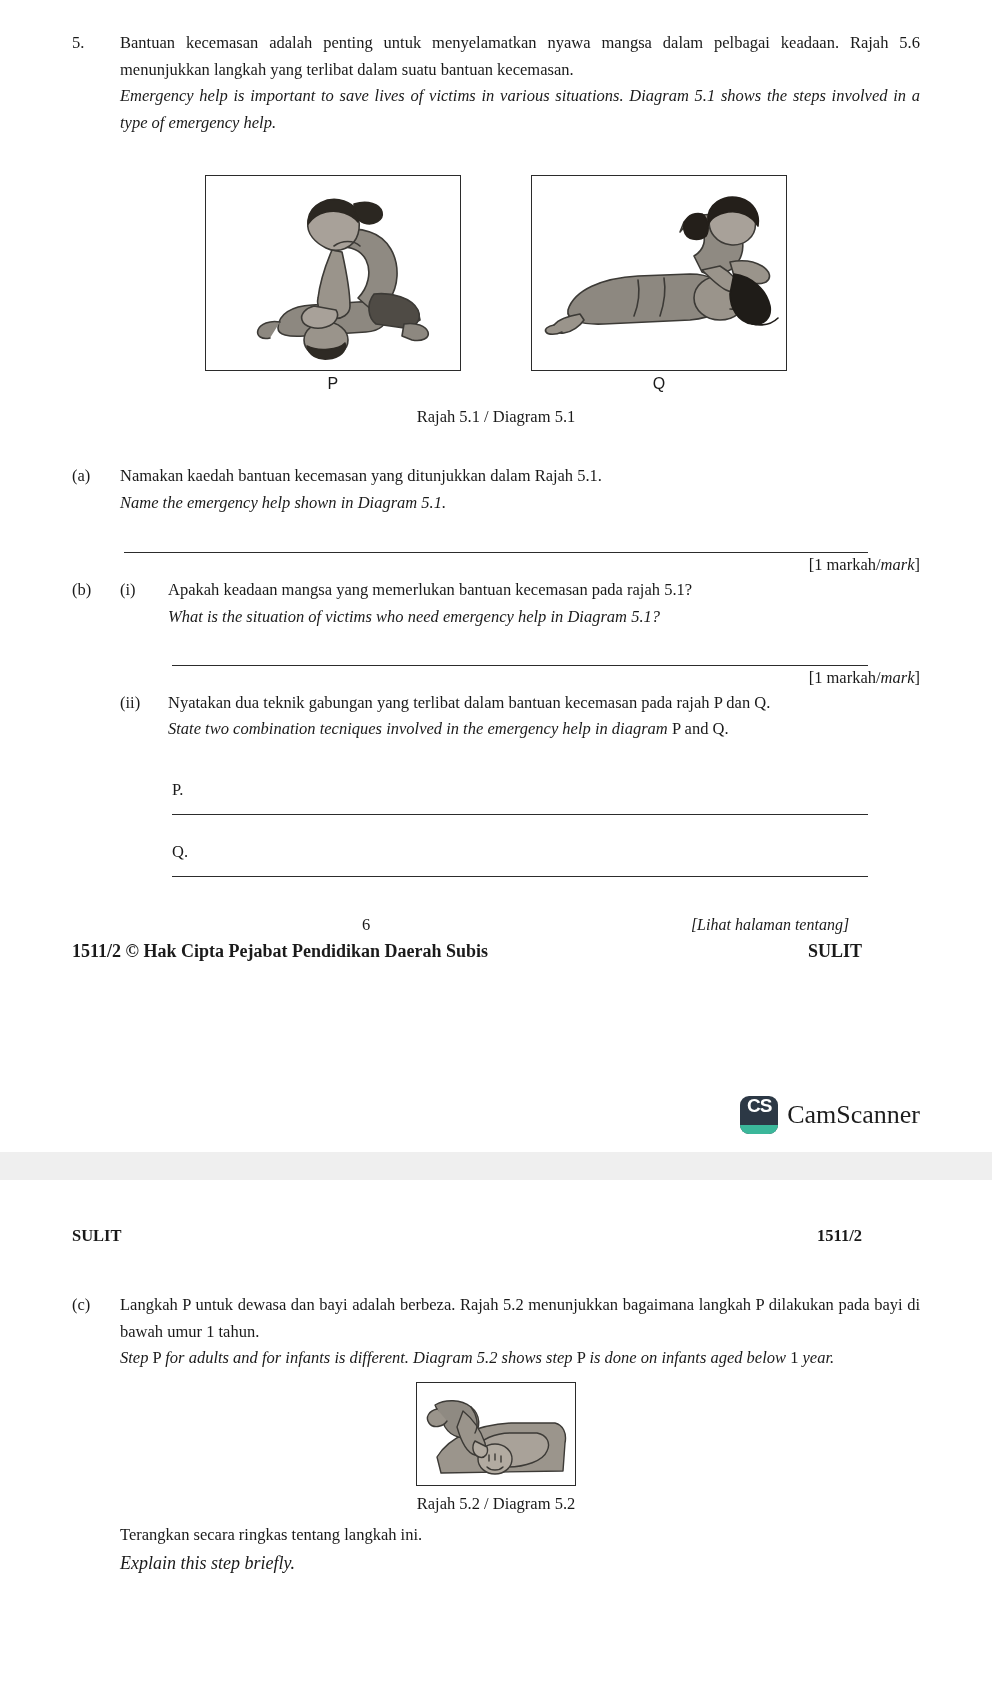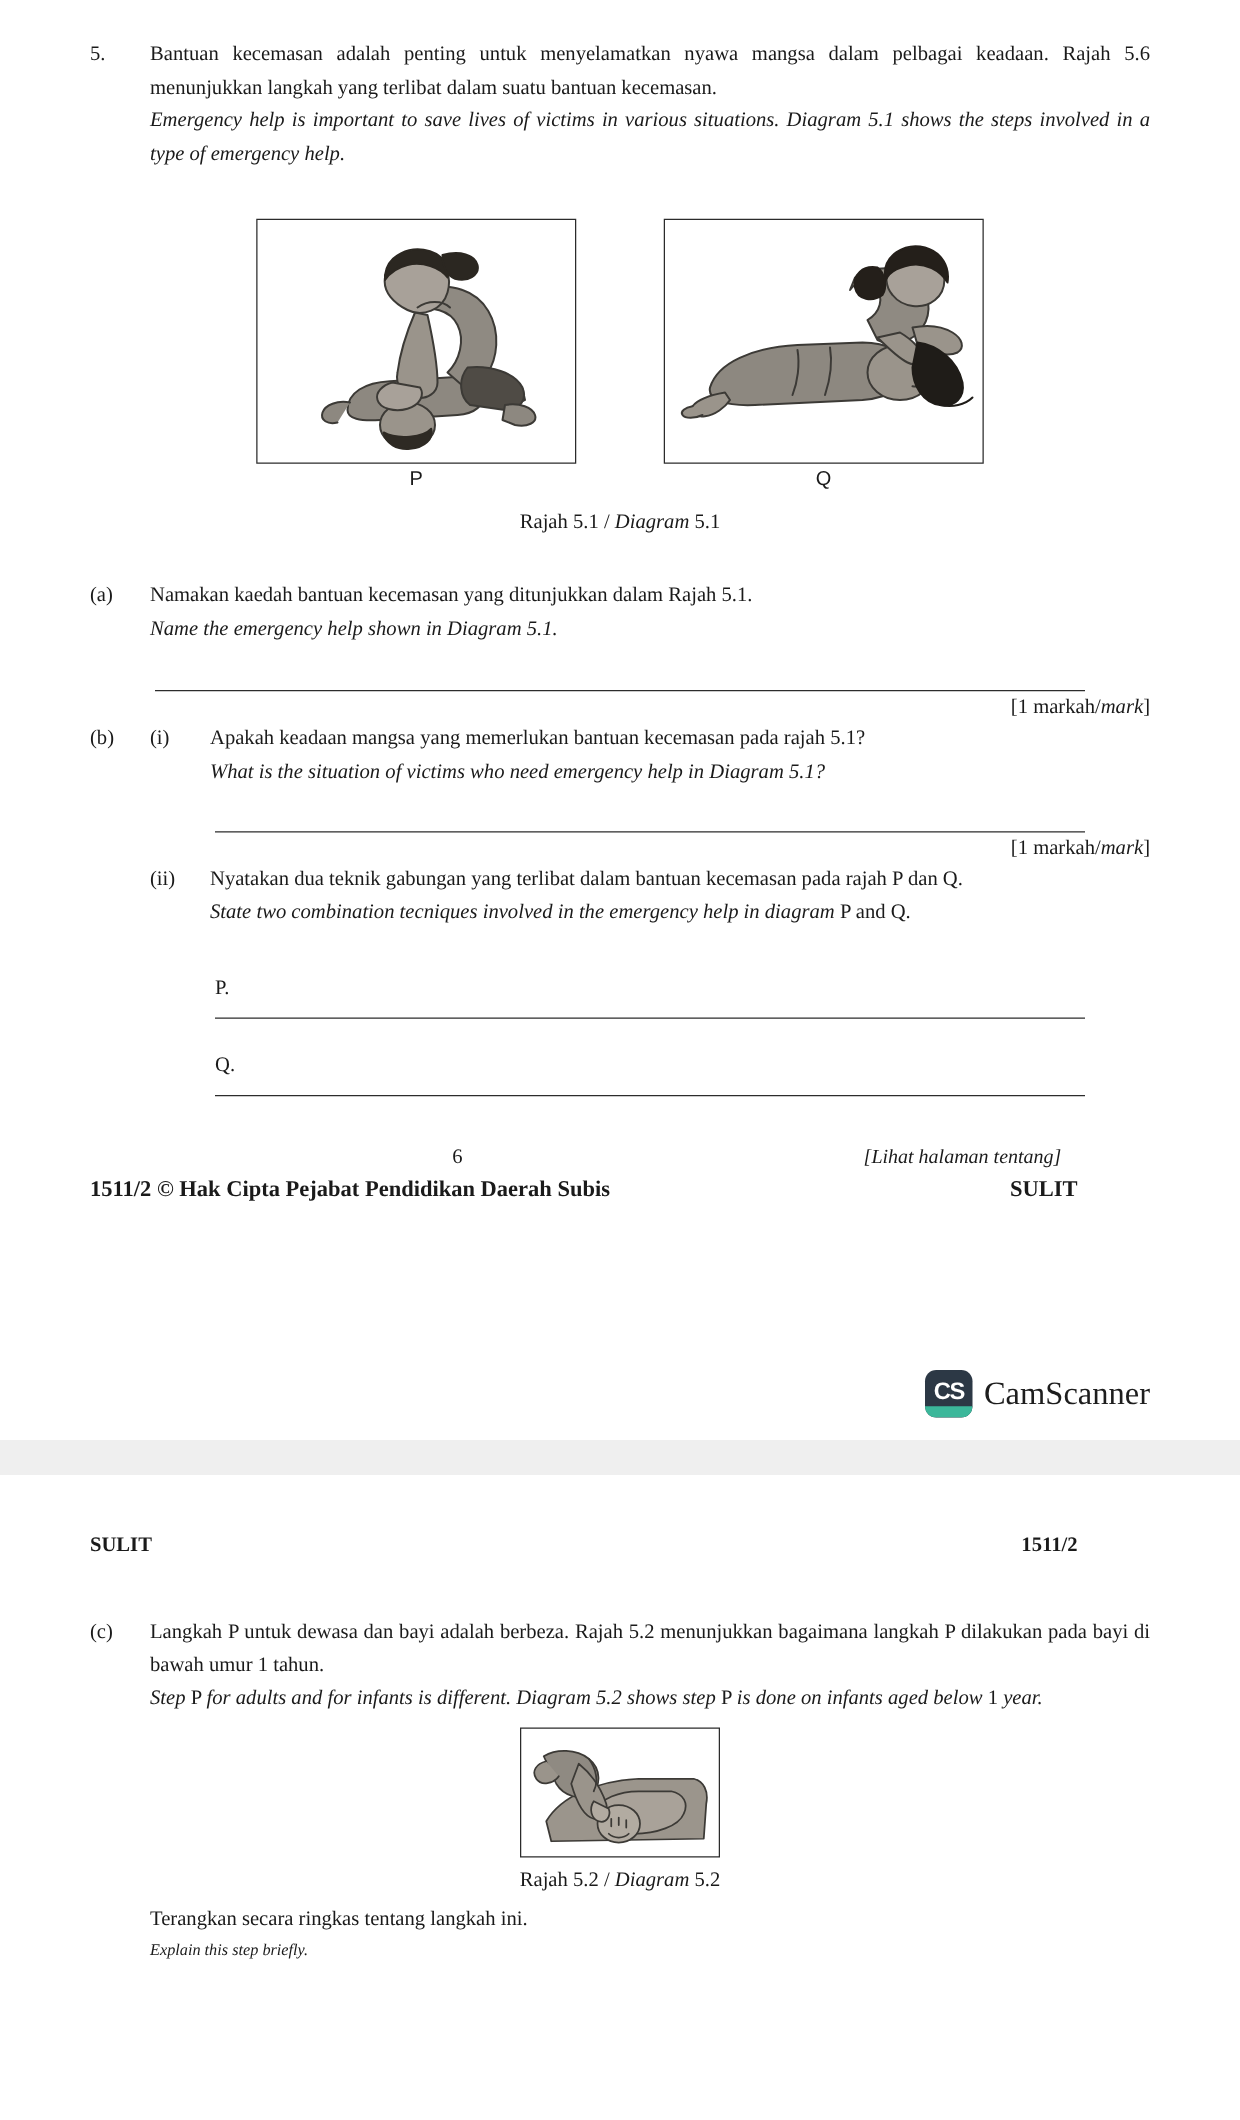--- a/index.html
+++ b/index.html
@@ -94,21 +94,21 @@
     margin-top: 4px;
     font-family: "Liberation Sans", "DejaVu Sans", sans-serif;
     font-size: 16px;
     letter-spacing: .3px;
   }
   .fig-caption {
     text-align: center;
     font-size: 16.5px;
     margin-top: 14px;
   }
-  .fig-caption .it { font-style: italic; }
+  .fig-caption .it { }
 
   
   .rule {
     height: 0;
     border-bottom: 1.6px solid #2c2c2c;
   }
   .marks {
     text-align: right;
     font-size: 16.5px;
     margin-top: 2px;
@@ -157,21 +157,21 @@
     gap: 9px;
   }
   .cs-logo {
     width: 38px;
     height: 38px;
     border-radius: 9px;
     background: #2c3845;
     position: relative;
     overflow: hidden;
     display: flex;
-    align-items: center;
+    align-items: flex-start;
     justify-content: center;
   }
   .cs-logo .cs-strip {
     position: absolute;
     left: 0; right: 0; bottom: 0;
     height: 9px;
     background: #3bb79a;
   }
   .cs-logo .cs-text {
     position: relative;
@@ -402,17 +402,17 @@
         </svg>
       </div>
     </div>
 
     <div class="fig-caption" style="margin-top:8px;">
       <span>Rajah 5.2 / </span><span class="it">Diagram</span><span> 5.2</span>
     </div>
 
     <div style="margin-left:48px; margin-top:8px;">
       <div class="malay" style="font-size:16.5px; line-height:1.62;">Terangkan secara ringkas tentang langkah ini.</div>
-      <div class="english" style="font-size:13px; line-height:1.62;">Explain this step briefly.</div>
+      <div class="english" style="font-size:18px; line-height:1.62;">Explain this step briefly.</div>
     </div>
 
   </div>
 </div>
 
 </body></html>

